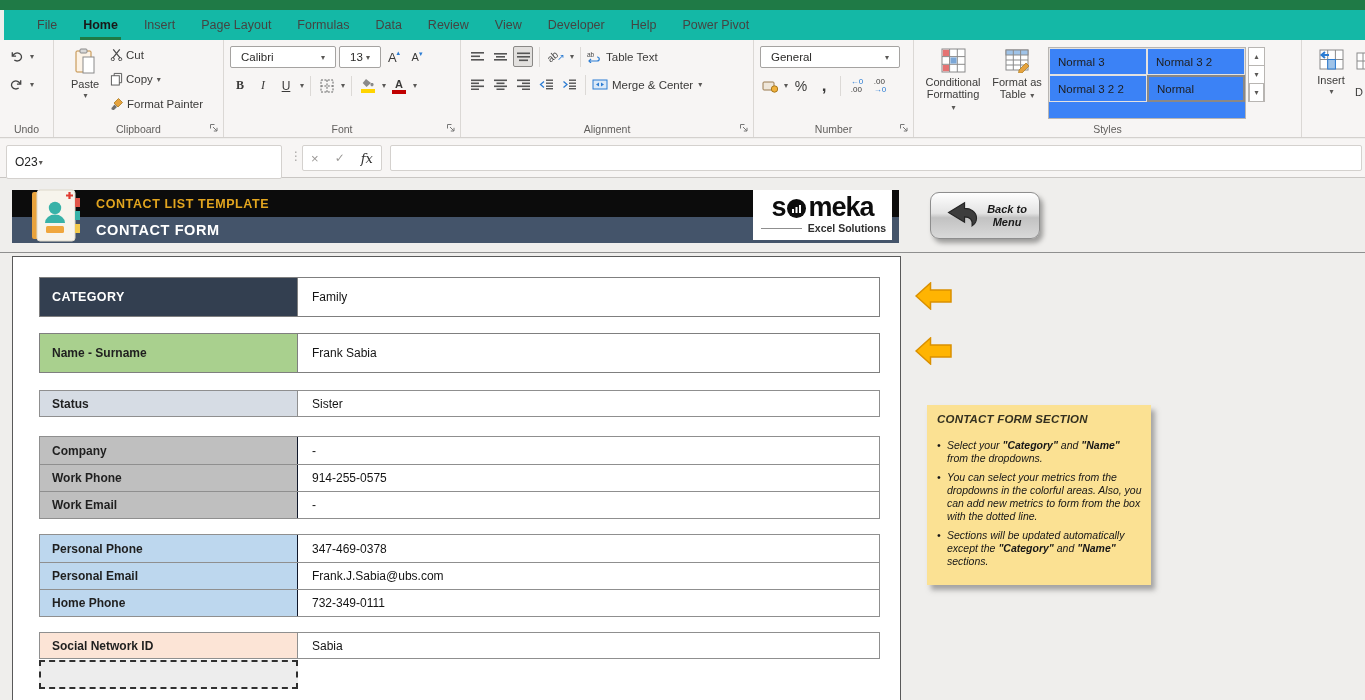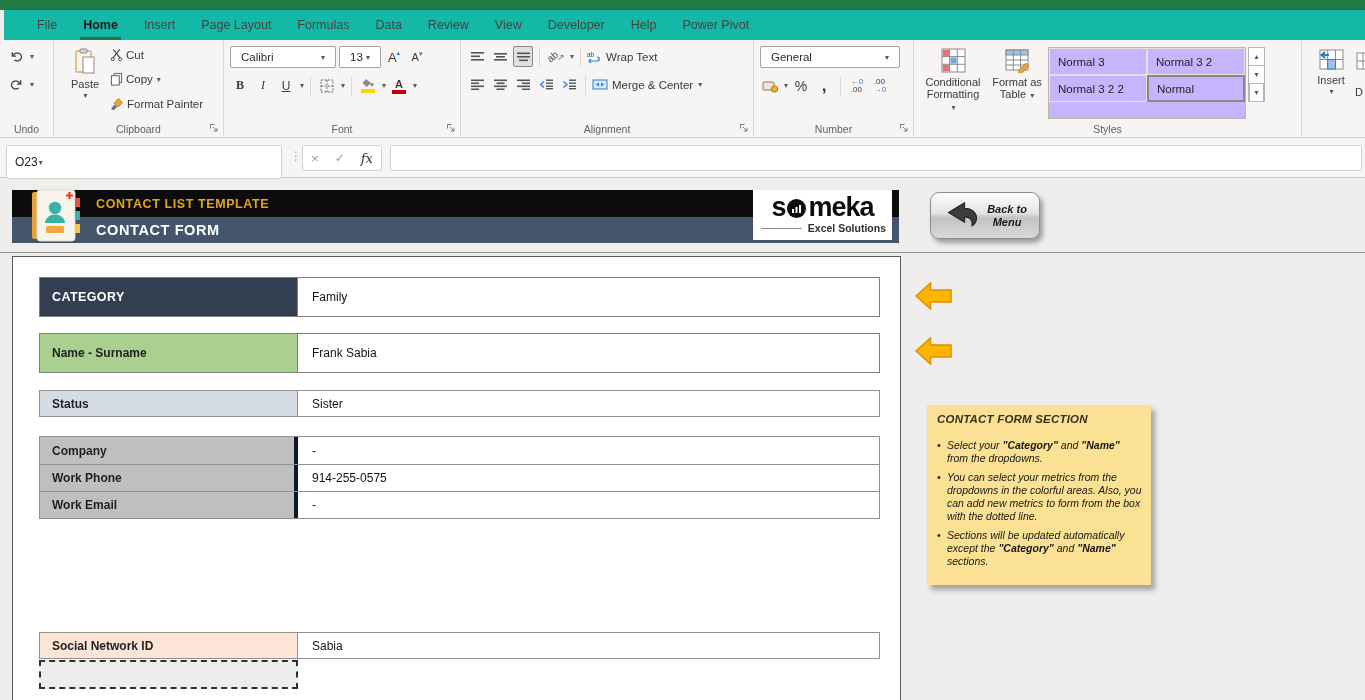--- a/index.html
+++ b/index.html
@@ -20,21 +20,21 @@
   .ibtn.sel{background:#e2e0de;border-color:#8a8886}
   .chev{font-size:8px;color:#5a5856;margin-left:1px}
   .vsep{width:1px;height:20px;background:#dcd9d6;margin:0 3px}
   .selectbox{height:22px;background:#fff;border:1px solid #a5a3a1;border-radius:2px;display:flex;align-items:center;font-size:11.5px;color:#2b2a29;padding:0 10px;justify-content:space-between}
   .bigbtn{display:flex;flex-direction:column;align-items:center;justify-content:flex-start;font-size:11px;color:#3b3a39;line-height:12px;text-align:center;padding:2px 3px}
   .bigbtn .cap{margin-top:3px}
   .glyph{font-size:13px;color:#3b3a39}
   .deci{font-size:8px;line-height:8px;color:#3b3a39;text-align:left}
   .deci b{color:#2b7cd3;font-weight:400}
   
-  .gal{display:grid;grid-template-columns:98px 98px;grid-template-rows:27px 27px;border:1px solid #b8b5b2;background:#c4b5fd;margin-top:1px}
+  .gal{display:grid;grid-template-columns:98px 98px;grid-template-rows:27px 27px;border:1px solid #b8b5b2;background:#3b82f6;margin-top:1px}
   .gcell{font-size:11.5px;color:#1f1e1d;display:flex;align-items:center;padding-left:8px;border:1px solid #e4e2e0}
   .gcell.selected{border:2px solid #8a8886}
   .scrollcol{display:flex;flex-direction:column;margin-left:2px;margin-top:1px}
   .scrollcol span{width:17px;height:19px;border:1px solid #b8b5b2;background:#fff;color:#5a5856;font-size:8px;display:flex;align-items:center;justify-content:center}
   .scrollcol span+span{margin-top:-1px}
   .more{border-top:2px solid #5a5856;width:8px;text-align:center;line-height:6px}
   
   .frow{position:absolute;left:0;top:139px;width:1365px;height:39px;background:#f7f5f4;border-bottom:1px solid #c9c6c3}
   .namebox{position:absolute;left:6px;top:6px;width:276px;height:34px;background:#fff;border:1px solid #d4d1ce;border-radius:2px;font-size:12px;color:#222;display:flex;align-items:center;padding:0 8px;justify-content:flex-start}
   .grip{position:absolute;left:290px;top:10px;color:#a8a6a4;font-size:12px}
@@ -66,21 +66,21 @@
   .frmrow .lbl{width:258px;display:flex;align-items:center;padding-left:12px;font-weight:700;font-size:12px;color:#1f1f1f}
   .frmrow .val{flex:1;display:flex;align-items:center;padding-left:14px;font-size:12px;color:#141414;background:#fff}
   .big{height:40px;border:1px solid #7f7f7f}
   .big .lbl{border-right:1px solid #7f7f7f}
   .single,.grp .srow{height:27px}
   .single{border:1px solid #8f8f8f}
   .single .lbl{border-right:1px solid #8f8f8f}
   .grp{position:absolute;left:26px;width:841px;border:1px solid #8f8f8f}
   .grp .srow{display:flex}
   .grp .srow+.srow{border-top:1px solid #8f8f8f}
-  .grp .lbl{width:258px;display:flex;align-items:center;padding-left:12px;font-weight:700;font-size:12px;color:#1f1f1f;border-right:4px solid #0f172a}
+  .grp .lbl{width:258px;display:flex;align-items:center;padding-left:12px;font-weight:700;font-size:12px;color:#1f1f1f;border-right:1px solid #0f172a}
   .grp .val{flex:1;display:flex;align-items:center;padding-left:14px;font-size:12px;color:#141414;background:#fff}
   .lbl-cat{background:#333f50;color:#fff !important;font-size:12.5px !important;letter-spacing:.4px}
   .lbl-name{background:#a9d08e}
   .lbl-status{background:#d6dce4}
   .lbl-work{background:#bfbfbf}
   .lbl-personal{background:#bdd7ee}
   .lbl-social{background:#fce4d6}
   .dotted{position:absolute;left:26px;width:259px;height:29px;background:#ededed;border:2px dashed #2f2f2f}
   
   .note{position:absolute;left:927px;top:226px;width:224px;height:180px;background:#fbe193;box-shadow:4px 5px 5px rgba(90,90,90,.5);padding:8px 9px 8px 10px}
@@ -259,21 +259,21 @@
           <span style="color:#2b7cd3;font-size:9px;margin-left:-1px">↗</span>
         </span>
       <span class="chev">▾</span>
       <span class="vsep"></span>
       <div class="rrow" style="font-size:11.5px;color:#3b3a39;gap:4px">
         <svg width="15" height="12" viewBox="0 0 15 12">
             <text x="0" y="6" font-size="6.5" fill="#444">ab</text>
             <path d="M2 10 H10 C13 10 13 6 10 6" fill="none" stroke="#2b7cd3" stroke-width="1.2"></path>
             <path d="M4 8 L2 10 L4 12" fill="none" stroke="#2b7cd3" stroke-width="1.2"></path>
           </svg>
-        <span>Wrap Text</span>
+        <span>Table Text</span>
       </div>
     </div>
     <div class="rrow">
       <span class="ibtn">
           <svg width="15" height="11" viewBox="0 0 15 11">
             <rect x="1" y="0.5" width="13" height="1.6" fill="#555"></rect>
             <rect x="1" y="3.5" width="8" height="1.6" fill="#555"></rect>
             <rect x="1" y="6.5" width="13" height="1.6" fill="#555"></rect>
             <rect x="1" y="9.5" width="8" height="1.6" fill="#555"></rect>
           </svg>
@@ -509,20 +509,34 @@
       <div class="srow">
         <div class="lbl lbl-work">Work Phone</div>
         <div class="val">914-255-0575</div>
       </div>
       <div class="srow">
         <div class="lbl lbl-work">Work Email</div>
         <div class="val">-</div>
       </div>
     </div>
 
+    <div class="grp" style="top:277px">
+      <div class="srow">
+        <div class="lbl lbl-personal">Personal Phone</div>
+        <div class="val">347-469-0378</div>
+      </div>
+      <div class="srow">
+        <div class="lbl lbl-personal">Personal Email</div>
+        <div class="val">Frank.J.Sabia@ubs.com</div>
+      </div>
+      <div class="srow">
+        <div class="lbl lbl-personal">Home Phone</div>
+        <div class="val">732-349-0111</div>
+      </div>
+    </div>
 
     <div class="frmrow single" style="top:375px">
       <div class="lbl lbl-social">Social Network ID</div>
       <div class="val">Sabia</div>
     </div>
 
     <div class="dotted" style="top:403px"></div>
   </div>
 
   <div class="note">

